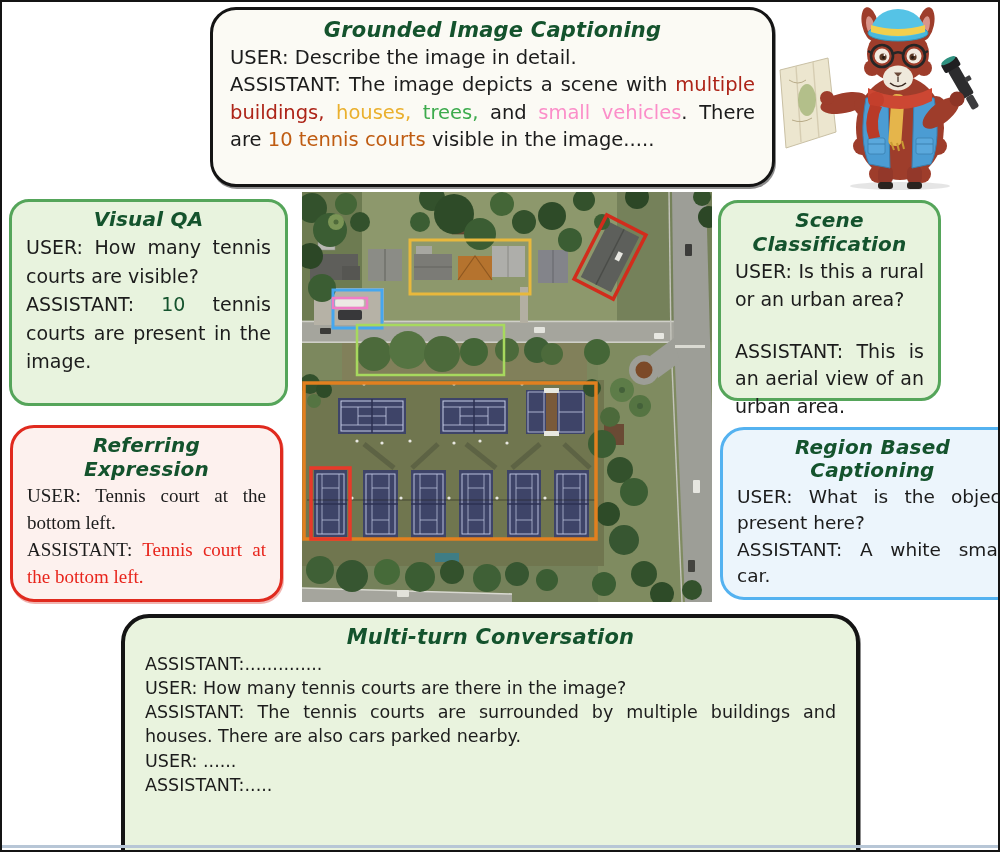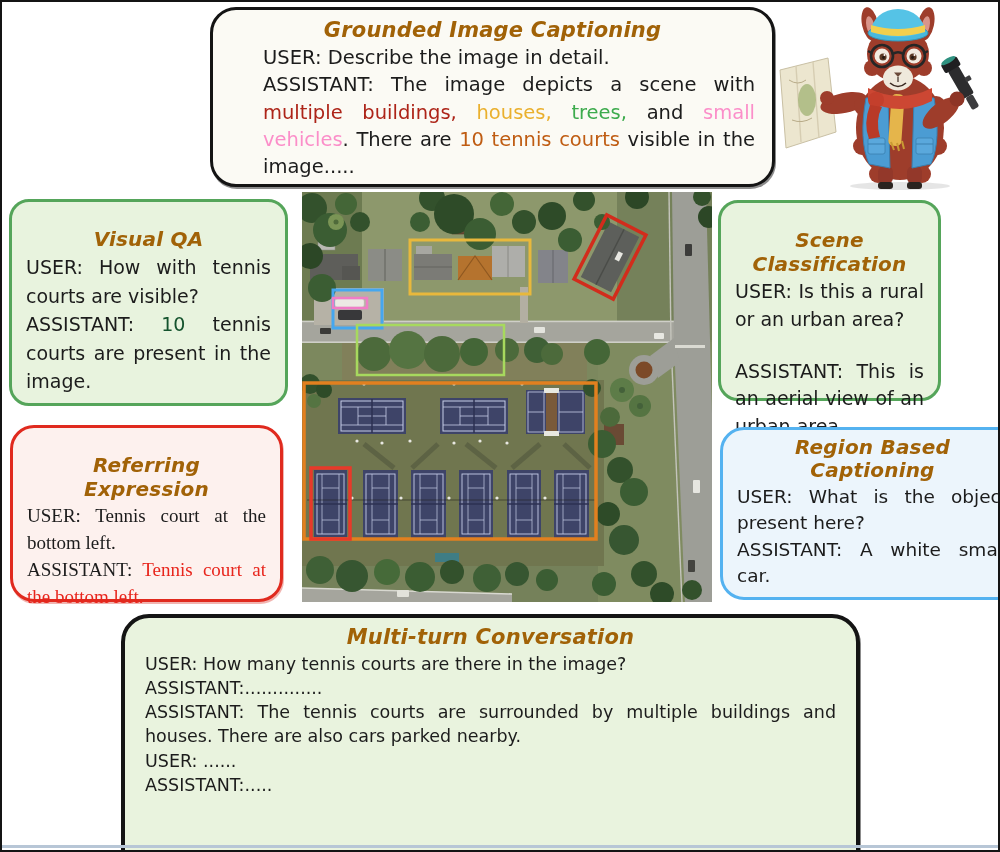--- a/index.html
+++ b/index.html
@@ -3,31 +3,31 @@
 <meta charset="utf-8">
 <style>
   html,body{margin:0;padding:0;background:#ffffff;}
   .canvas{
     position:relative;width:1000px;height:852px;box-sizing:border-box;
     background:#ffffff;border:2px solid #141414;overflow:hidden;
     font-family:"DejaVu Sans","Liberation Sans",sans-serif;
   }
   .bottom-rule{position:absolute;left:0;bottom:2px;width:100%;height:3px;background:var(--figure-bottom-rule,#b7c6d6);}
   .box{position:absolute;box-sizing:border-box;}
-  .box h3{margin:1px 0 2px;text-align:center;font-style:italic;font-weight:bold;font-size:20px;color:#a16207;letter-spacing:.2px;}
+  .box h3{margin:1px 0 2px;text-align:center;font-style:italic;font-weight:bold;font-size:20px;color:#14532d;letter-spacing:.2px;}
   .box p{margin:0;text-align:justify;color:#1c1c1c;}
   .box p.gap{margin-top:1.3em;}
   .grounded{
     left:208px;top:5px;width:565px;height:180px;border-radius:26px;
     border:3.5px solid var(--box-black-border);background:var(--grounded-bg);
     padding:7px 17px 8px;box-shadow:1px 2px 0 rgba(0,0,0,.45);
   }
   .grounded h3{font-size:21px;}
-  .grounded p{font-size:19.5px;line-height:1.4;margin-left:33px;}
-  .side{border-radius:20px;padding:24px 14px;}
+  .grounded p{font-size:19.5px;line-height:1.4;}
+  .side{border-radius:20px;padding:4px 14px;}
   .visual-qa{left:7px;top:197px;width:279px;height:207px;border:3px solid var(--box-green-border);background:var(--box-green-bg);}
   .visual-qa p{font-size:19px;line-height:1.5;}
   .scene{left:716px;top:198px;width:223px;height:201px;border:3px solid var(--box-green-border);background:var(--box-green-bg);}
   .scene p{font-size:19px;line-height:1.45;}
   .referring{left:8px;top:423px;width:273px;height:177px;border:3.5px solid var(--box-red-border);background:var(--box-red-bg);border-radius:24px;box-shadow:1px 2px 0 rgba(216,40,30,.35);}
   .referring p{font-size:19px;line-height:1.42;font-family:Liberation Serif, serif;}
   .region{left:718px;top:425px;width:305px;height:173px;border:3.5px solid var(--box-blue-border);background:var(--box-blue-bg);border-radius:24px;padding:5px 14px;}
   .region h3{padding:0 42px;line-height:1.15;}
   .region p{font-size:18.5px;line-height:1.42;}
   .multiturn{
@@ -147,21 +147,21 @@
       <ellipse cx="120" cy="72" rx="15" ry="12.5" fill="#efe9dc"></ellipse>
       <path d="M116,66.5 L124,66.5 L120,71 Z" fill="#6b4a3a"></path>
       <line x1="120" y1="71" x2="120" y2="76" stroke="#3a2a22" stroke-width="1.2"></line>
       <path d="M112,77 Q120,84 128,77" stroke="#3a2a22" stroke-width="1.6" fill="none"></path>
     </g>
   </svg>
 
   <section class="box side visual-qa">
     <h3>Visual QA</h3>
     <div>
-        <p><span>USER: How with tennis courts are visible?</span></p>
+        <p><span>USER: How many tennis courts are visible?</span></p>
         <p><span>ASSISTANT: </span><span style="color: #14532d;">10</span><span> tennis courts are present in the image.</span></p>
       </div>
   </section>
 
   <section class="box side scene">
     <h3>Scene Classification</h3>
     <div>
         <p><span>USER: Is this a rural or an urban area?</span></p>
         <p class="gap"><span>ASSISTANT: This is an aerial view of an urban area.</span></p>
       </div>
@@ -179,22 +179,22 @@
     <h3>Region Based Captioning</h3>
     <div>
         <p><span>USER: What is the object present here?</span></p>
         <p><span>ASSISTANT: A white small car.</span></p>
       </div>
   </section>
 
   <section class="box multiturn">
     <h3>Multi-turn Conversation</h3>
     <div>
+        <p><span>ASSISTANT:..............</span></p>
         <p><span>USER: How many tennis courts are there in the image?</span></p>
-        <p><span>ASSISTANT:..............</span></p>
         <p><span>ASSISTANT: The tennis courts are surrounded by multiple buildings and houses. There are also cars parked nearby.</span></p>
         <p><span>USER: ......</span></p>
         <p><span>ASSISTANT:.....</span></p>
       </div>
   </section>
 
   <svg class="aerial" viewBox="0 0 410 410" preserveAspectRatio="none" xmlns="http://www.w3.org/2000/svg">
     <rect width="410" height="410" fill="#75815a"></rect>
     <g>
       <rect x="55" y="0" width="260" height="132" fill="#8d986c"></rect>

